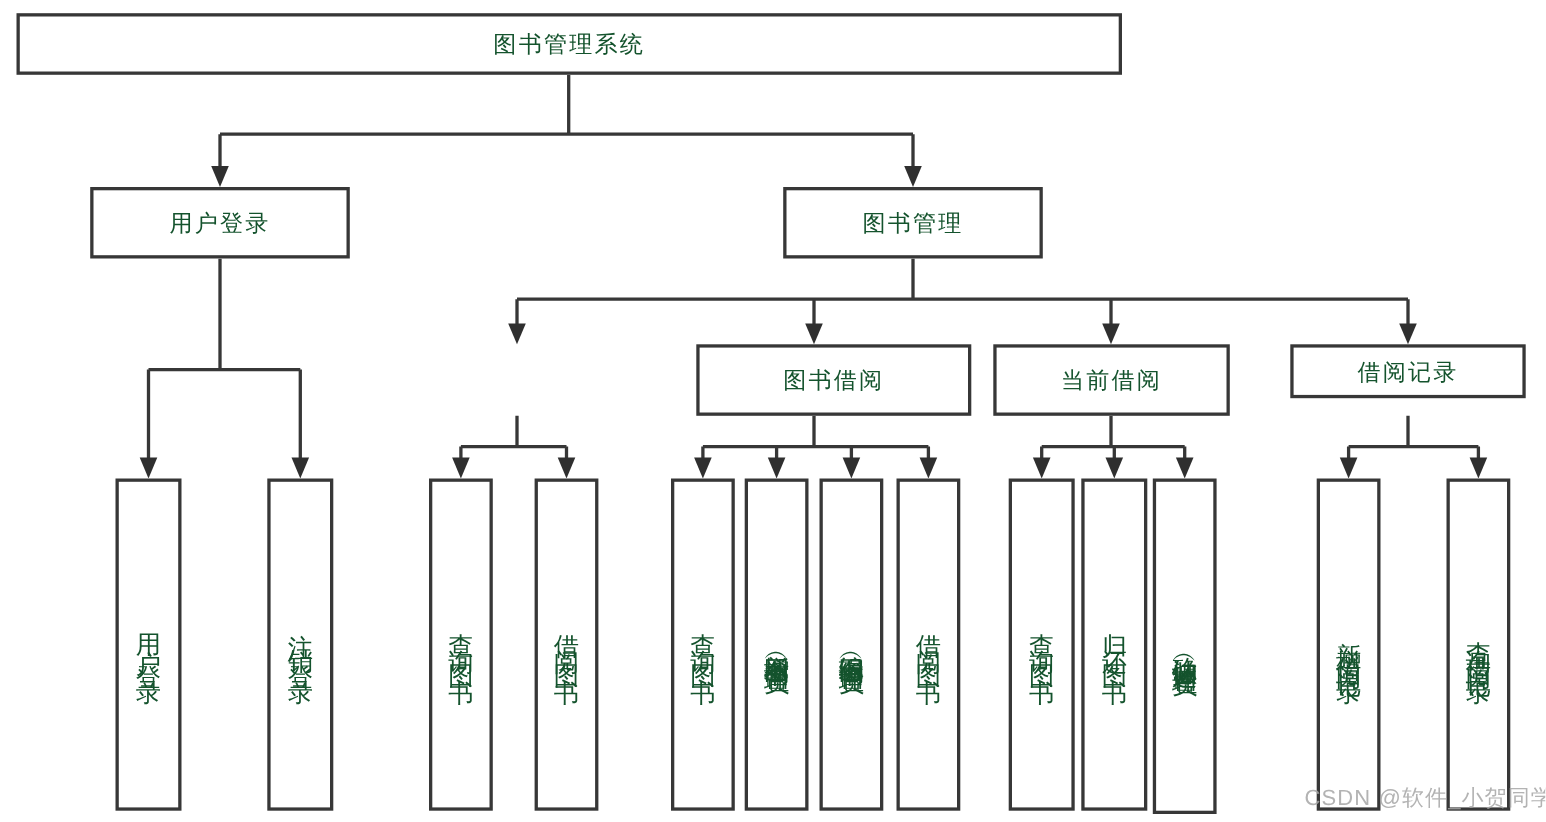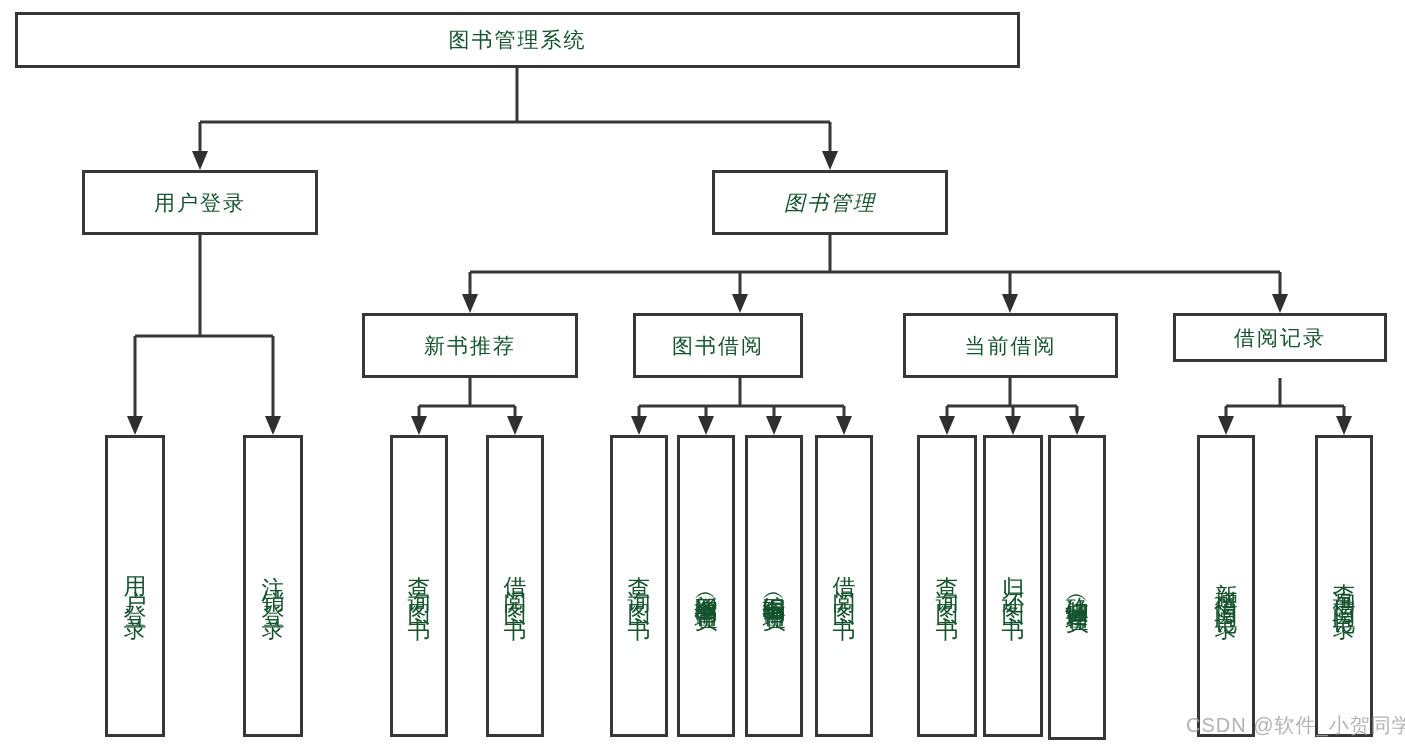--- a/index.html
+++ b/index.html
@@ -94,28 +94,25 @@
     </g>
   </svg>
 
   <div class="node h-node" style="left:15px; top:12px; width:1005px; height:56px;">
     <span>图书管理系统</span>
   </div>
 
   <div class="node h-node" style="left:82px; top:170px; width:236px; height:65px;">
     <span>用户登录</span>
   </div>
-  <div class="node h-node" style="left:712px; top:170px; width:236px; height:65px;font-style:italic;">
+  <div class="node h-node" style="left:712px; top:170px; width:236px; height:65px;">
     <span>图书管理</span>
   </div>
 
-  <div class="node h-node" style="left:362px; top:313px; width:216px; height:65px;">
-    <span>新书推荐</span>
-  </div>
-  <div class="node h-node" style="left:633px; top:313px; width:170px; height:65px;">
+  <div class="node h-node" style="left:633px; top:313px; width:250px; height:65px;">
     <span>图书借阅</span>
   </div>
   <div class="node h-node" style="left:903px; top:313px; width:215px; height:65px;">
     <span>当前借阅</span>
   </div>
   <div class="node h-node" style="left:1173px; top:313px; width:214px; height:49px;">
     <span>借阅记录</span>
   </div>
 
   <div class="node v-node" style="left:105px; top:435px; width:60px; height:302px;">

